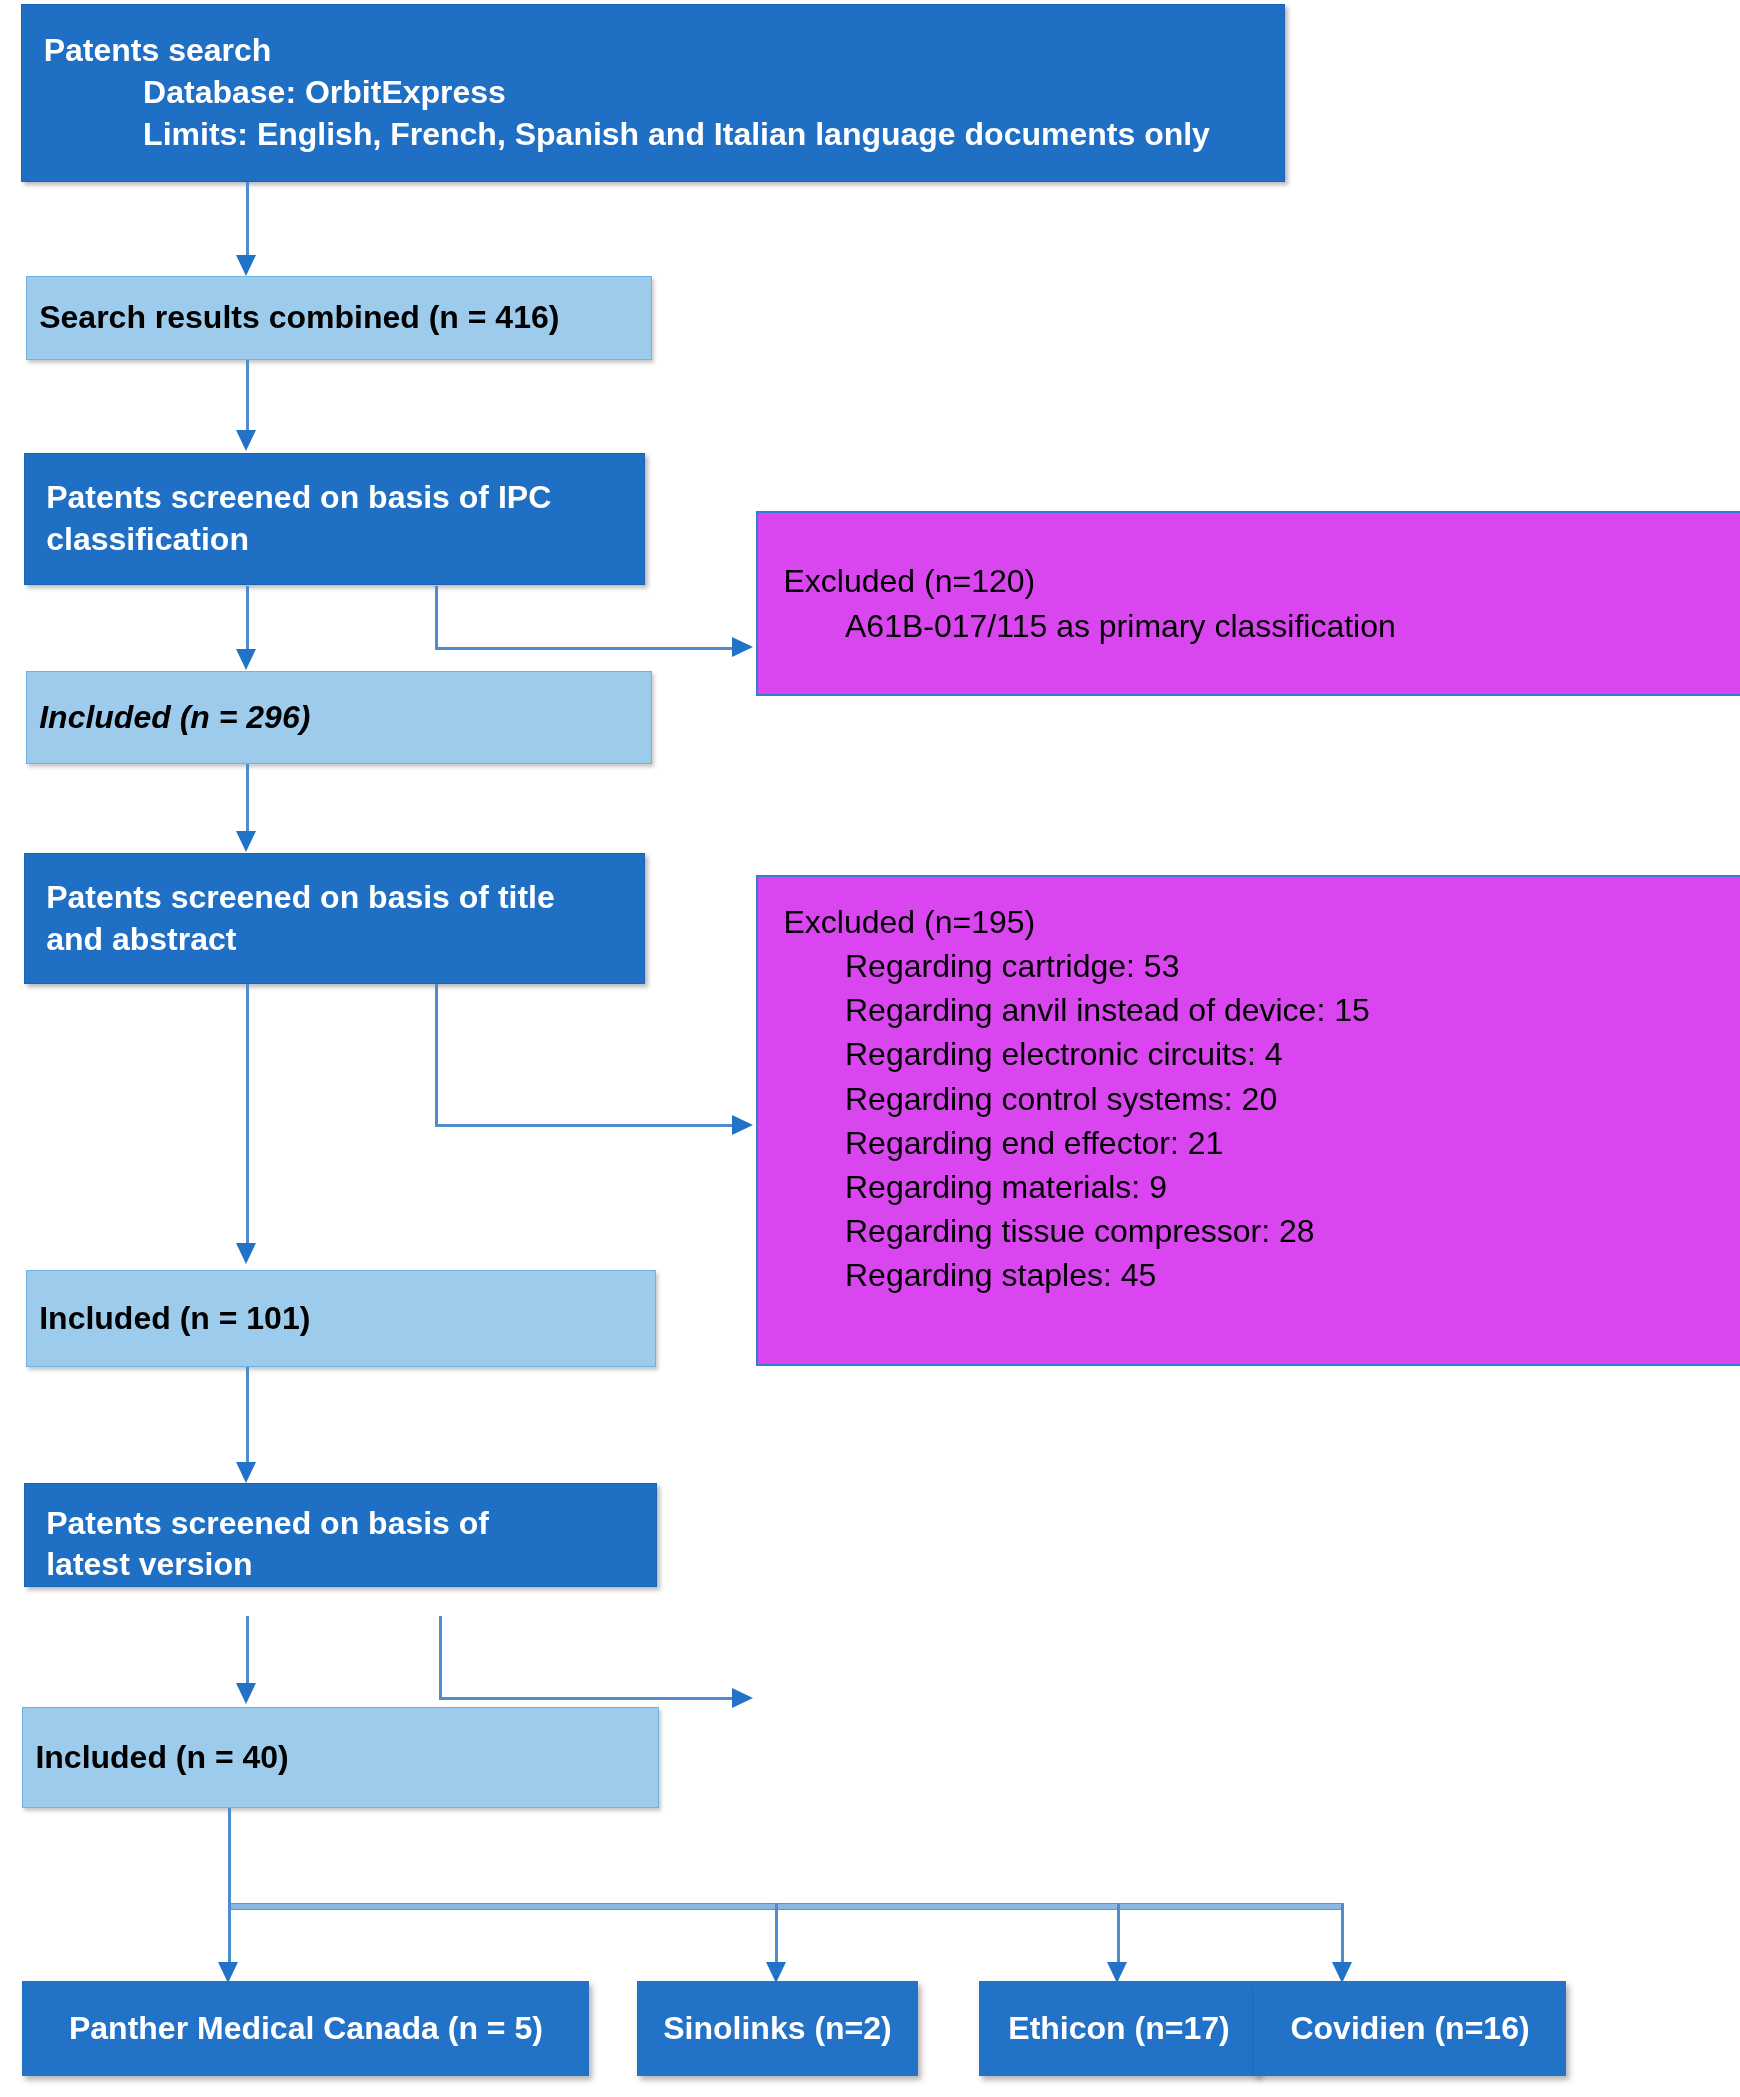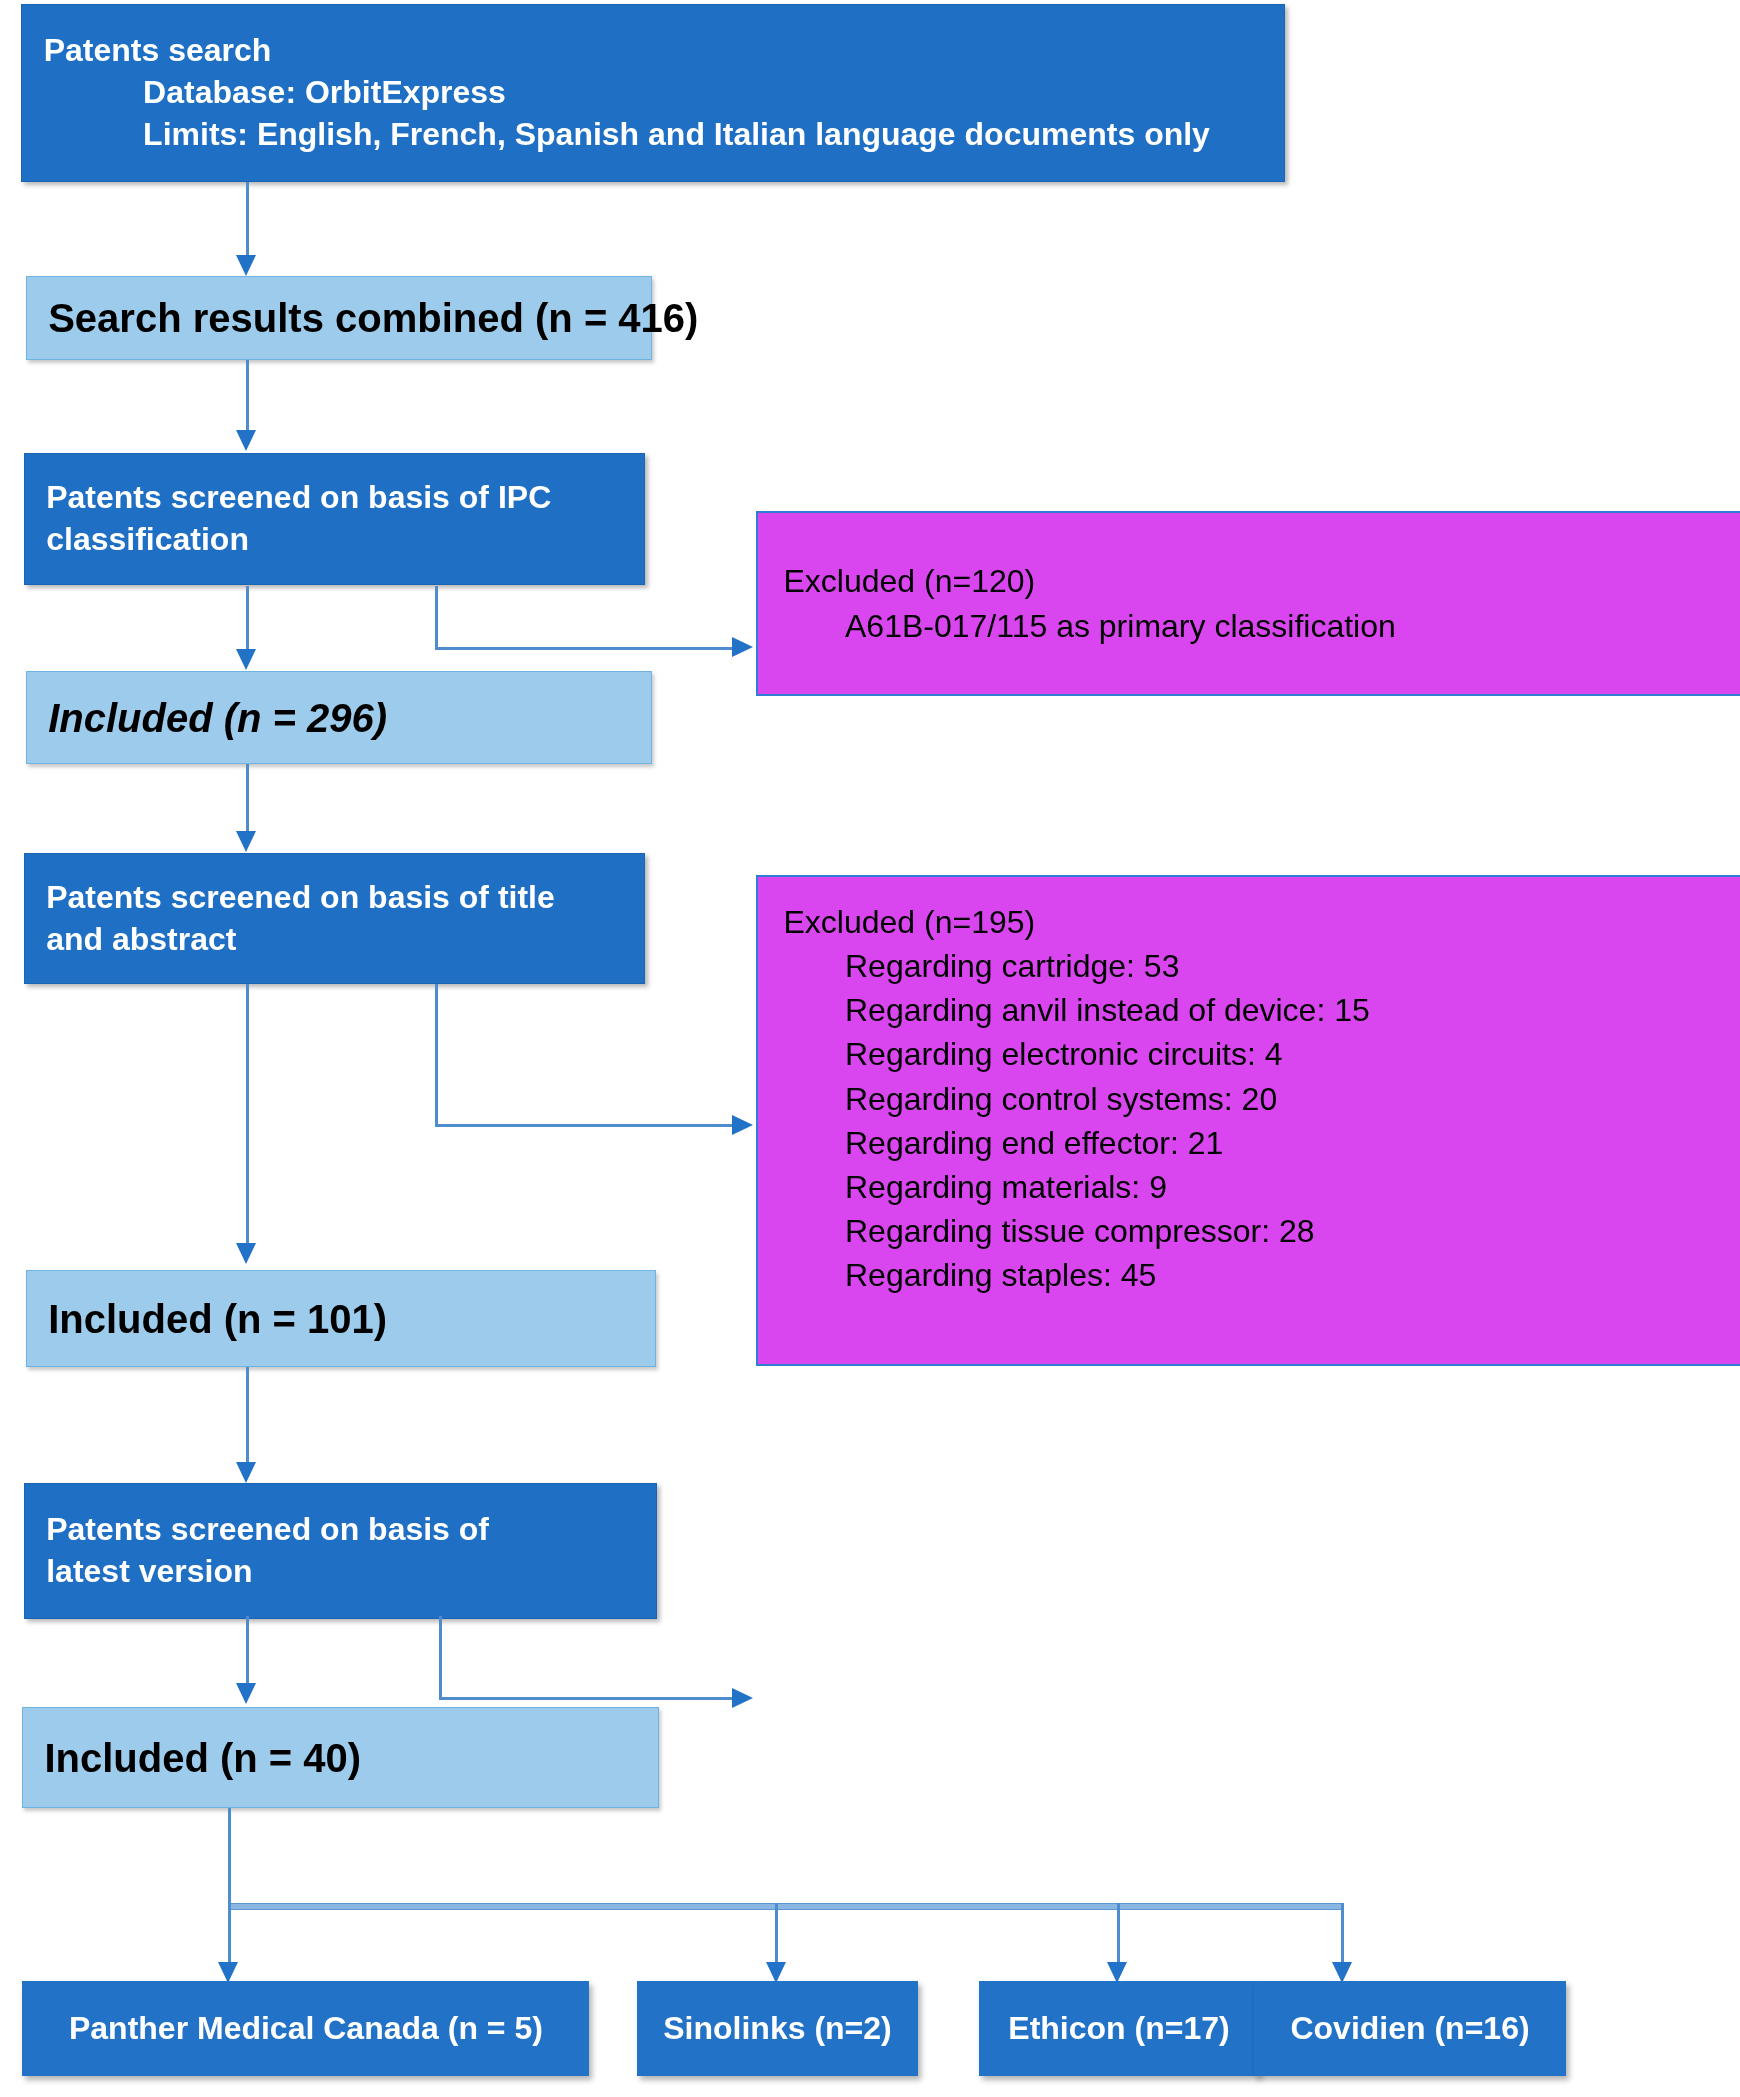--- a/index.html
+++ b/index.html
@@ -47,22 +47,22 @@
   }
 
   .box-light {
     background: #9dcbec;
     border: 1.9px solid #6fb3e0;
     color: #000000;
     font-weight: bold;
     box-shadow: 1.9px 2.5px 3.8px rgba(0,0,0,0.22);
   }
   .box-light .line {
-    padding: 0 21px;
-    font-size: 40px;
+    padding: 0 12px;
+    font-size: 32px;
     line-height: 1.30;
   }
 
   .box-white {
     background: #d946ef;
     border: 2.5px solid #2e7ed4;
     color: #000000;
     font-weight: normal;
   }
   .box-white .line {
@@ -193,21 +193,21 @@
   <div class="vline" style="left:230px; top:984px; height:261px;"></div>
   <div class="arrow-down" style="left:220px; top:1243px;"></div>
 
   <div class="box box-light" style="left:10.2px; top:1270px; width:630px; height:97px;">
     <span class="line">Included (n = 101)</span>
   </div>
 
   <div class="vline" style="left:230px; top:1367px; height:97px;"></div>
   <div class="arrow-down" style="left:220px; top:1462px;"></div>
 
-  <div class="box box-dark" style="left:7.6px; top:1483px; width:633px; height:136px;">
+  <div class="box box-dark" style="left:7.6px; top:1483px; width:633px; height:104px;justify-content:flex-end;">
     <span class="line">Patents screened on basis of</span>
     <span class="line">latest version</span>
   </div>
 
   <div class="vline" style="left:423px; top:1616px; height:84px;"></div>
   <div class="hline" style="left:423px; top:1697px; width:294px;"></div>
   <div class="arrow-right" style="left:716px; top:1688px;"></div>
 
 
   <div class="vline" style="left:230px; top:1616px; height:70px;"></div>

